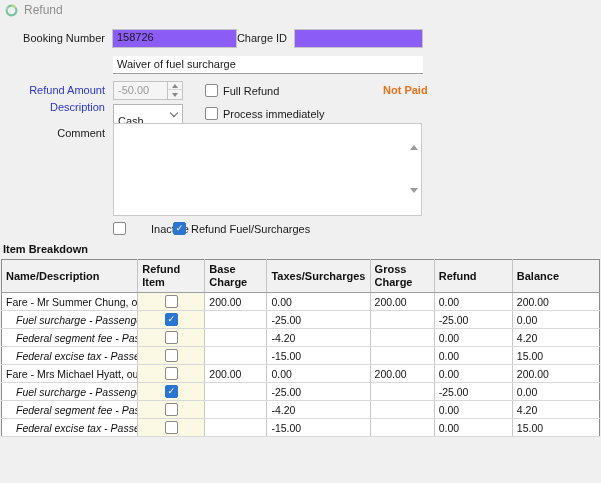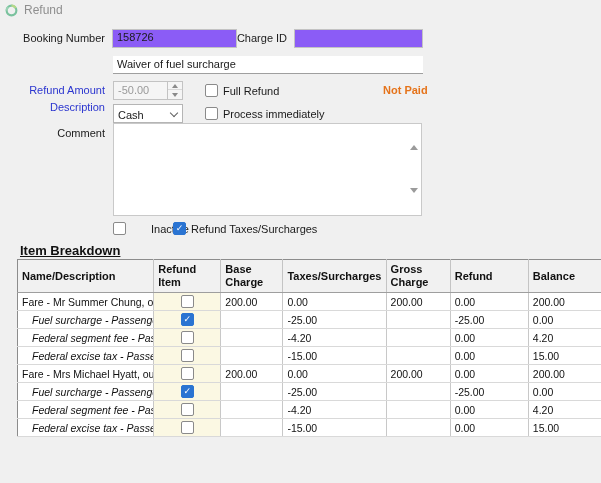--- a/index.html
+++ b/index.html
@@ -23,42 +23,42 @@
   .spinedit { position:absolute; left:113px; top:81px; width:70px; height:19px; background:#f5f5f5;
           border:1px solid #c3c3c3; font-size:11px; color:#9a9a9a; padding:2px 4px; }
   .spin-btns { position:absolute; right:0; top:0; width:15px; height:17px; border-left:1px solid #c3c3c3; }
   .spin-up,.spin-dn { position:absolute; left:0; width:14px; height:8px; display:flex; align-items:center; justify-content:center; }
   .spin-up { top:0; border-bottom:1px solid #d8d8d8; }
   .spin-dn { bottom:0; }
   .tri-up { width:0;height:0;border-left:3px solid transparent;border-right:3px solid transparent;border-bottom:4px solid #8a8a8a; }
   .tri-dn { width:0;height:0;border-left:3px solid transparent;border-right:3px solid transparent;border-top:4px solid #8a8a8a; }
 
   .combo { position:absolute; left:113px; top:104px; width:70px; height:19px; background:#ffffff;
-          border:1px solid #b5b5b5; font-size:11px; color:#1a1a1a; padding:4px 4px; }
+          border:1px solid #b5b5b5; font-size:11px; color:#1a1a1a; padding:10px 4px; }
   .chev { position:absolute; right:5px; top:5px; width:6px; height:6px; border-left:1px solid #606060;
           border-bottom:1px solid #606060; transform:rotate(-45deg); }
 
   .notpaid { position:absolute; left:383px; top:84px; font-size:11px; font-weight:bold; color:#e5731a; }
 
   .memo { position:absolute; left:113px; top:123px; width:309px; height:93px; background:#ffffff; border:1px solid #c9c9c9; }
   .memo-sb-up { position:absolute; right:3px; top:4px; }
   .memo-sb-dn { position:absolute; right:3px; bottom:4px; }
   .sb-tri-up { width:0;height:0;border-left:4px solid transparent;border-right:4px solid transparent;border-bottom:5px solid #9b9b9b; }
   .sb-tri-dn { width:0;height:0;border-left:4px solid transparent;border-right:4px solid transparent;border-top:5px solid #9b9b9b; }
 
   
   .cb { position:absolute; display:flex; align-items:center; gap:5px; font-size:11px; color:#1a1a1a; }
   .cb-box { width:13px; height:13px; background:#ffffff; border:1px solid #8a8a8a; border-radius:2px;
             display:flex; align-items:center; justify-content:center; flex:0 0 13px; }
   .cb-box.checked { background:#2a74d2; border-color:#2a74d2; }
   .cb-check { font-family:"DejaVu Sans",sans-serif; font-size:9px; color:#ffffff; line-height:1; }
 
   
-  .bk-title { position:absolute; left:20px; top:243px; font-size:13px; font-weight:bold; color:#111;text-decoration:underline; }
-  .bk-wrap { position:absolute; left:1px; top:259px; width:599px;padding-left:16px; }
+  .bk-title { position:absolute; left:3px; top:243px; font-size:11px; font-weight:bold; color:#111; }
+  .bk-wrap { position:absolute; left:1px; top:259px; width:599px; }
   table { border-collapse:collapse; width:599px; table-layout:fixed; background:#ffffff; border:1px solid #8c8c8c; }
   th { background:#f1f1f1; font-size:11px; font-weight:bold; color:#111; text-align:left; vertical-align:middle;
        padding:2px 4px; border-right:1px solid #c4c4c4; border-bottom:1px solid #9e9e9e; height:33px; line-height:13px; }
   th:last-child { border-right:none; }
   td { font-size:10.5px; color:#111; padding:1px 4px; border-right:1px solid #c8c8c8; border-bottom:1px solid #d9d9d9;
        height:18px; white-space:nowrap; overflow:hidden; vertical-align:middle; }
   td:last-child { border-right:none; }
   td.cb-cell { background:#fbf8e3; text-align:center; padding:1px 0; }
   td.editable { background:#fbf8e3; }
   td.indent { font-style:italic; padding-left:14px; }
@@ -126,21 +126,21 @@
   </div>
 
   <label class="cb" style="left:113px; top:222px;gap:25px;">
     <span class="cb-box"></span>
     <span>Inactive</span>
   </label>
   <label class="cb" style="left:173px; top:222px;">
     <span class="cb-box checked">
         <span class="cb-check">✓</span>
       </span>
-    <span>Refund Taxes/Surcharges</span>
+    <span>Refund Fuel/Surcharges</span>
   </label>
 
   <div class="bk-title">Item Breakdown</div>
   <div class="bk-wrap">
     <table>
       <colgroup>
         <col style="width:136px">
           <col style="width:67px">
           <col style="width:62px">
           <col style="width:103px">

